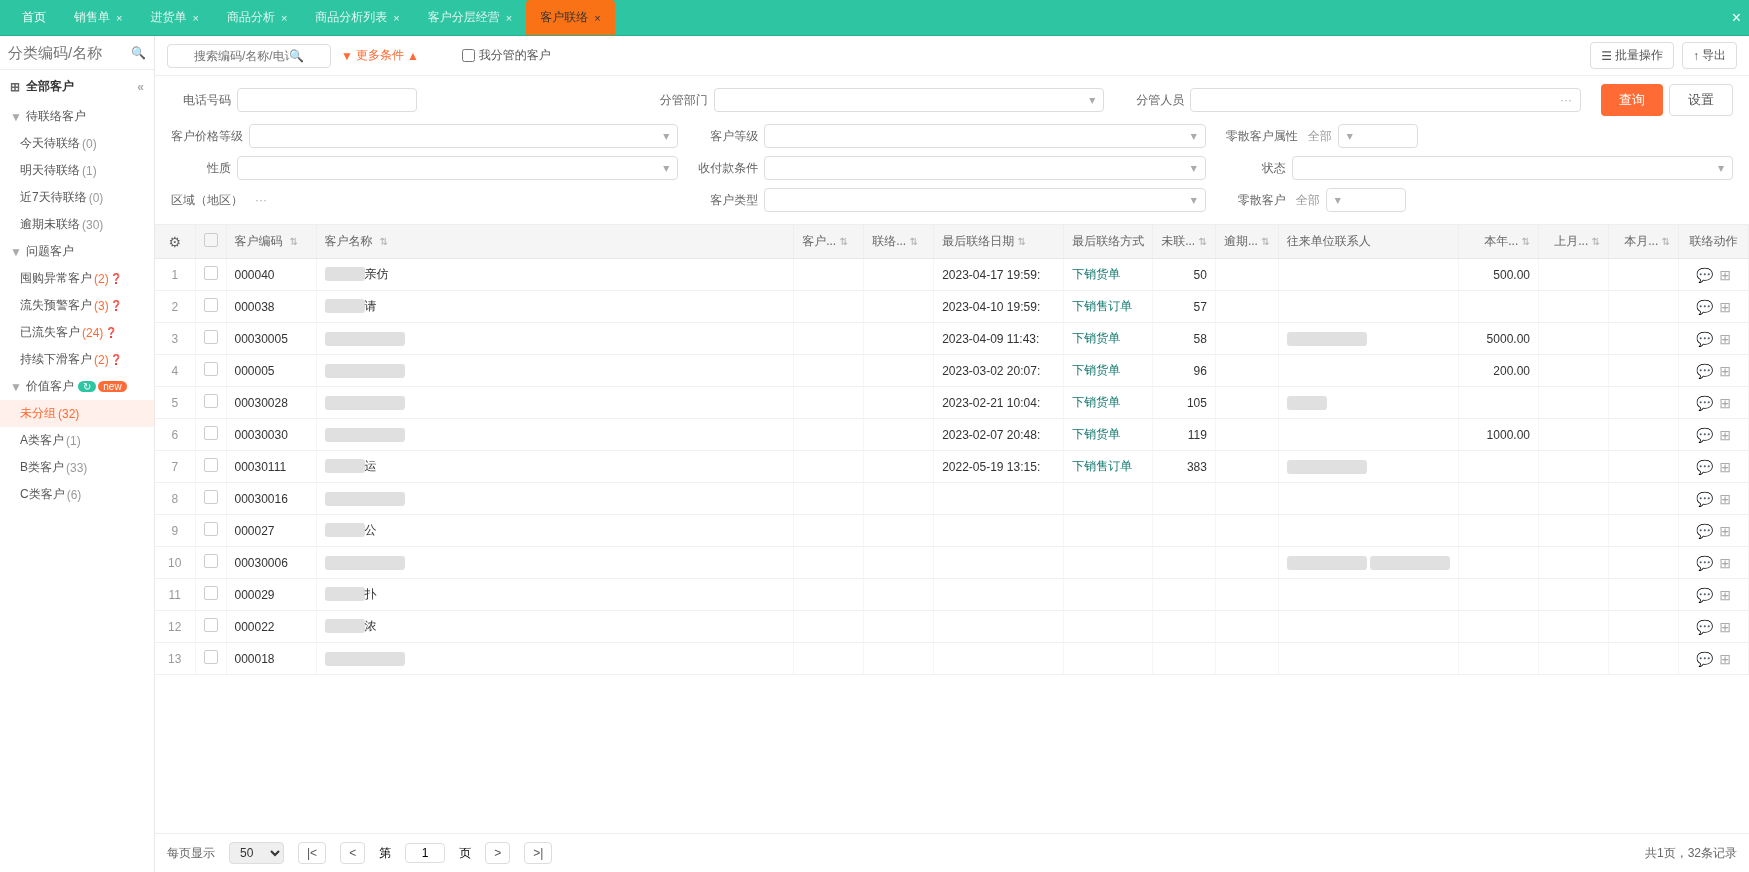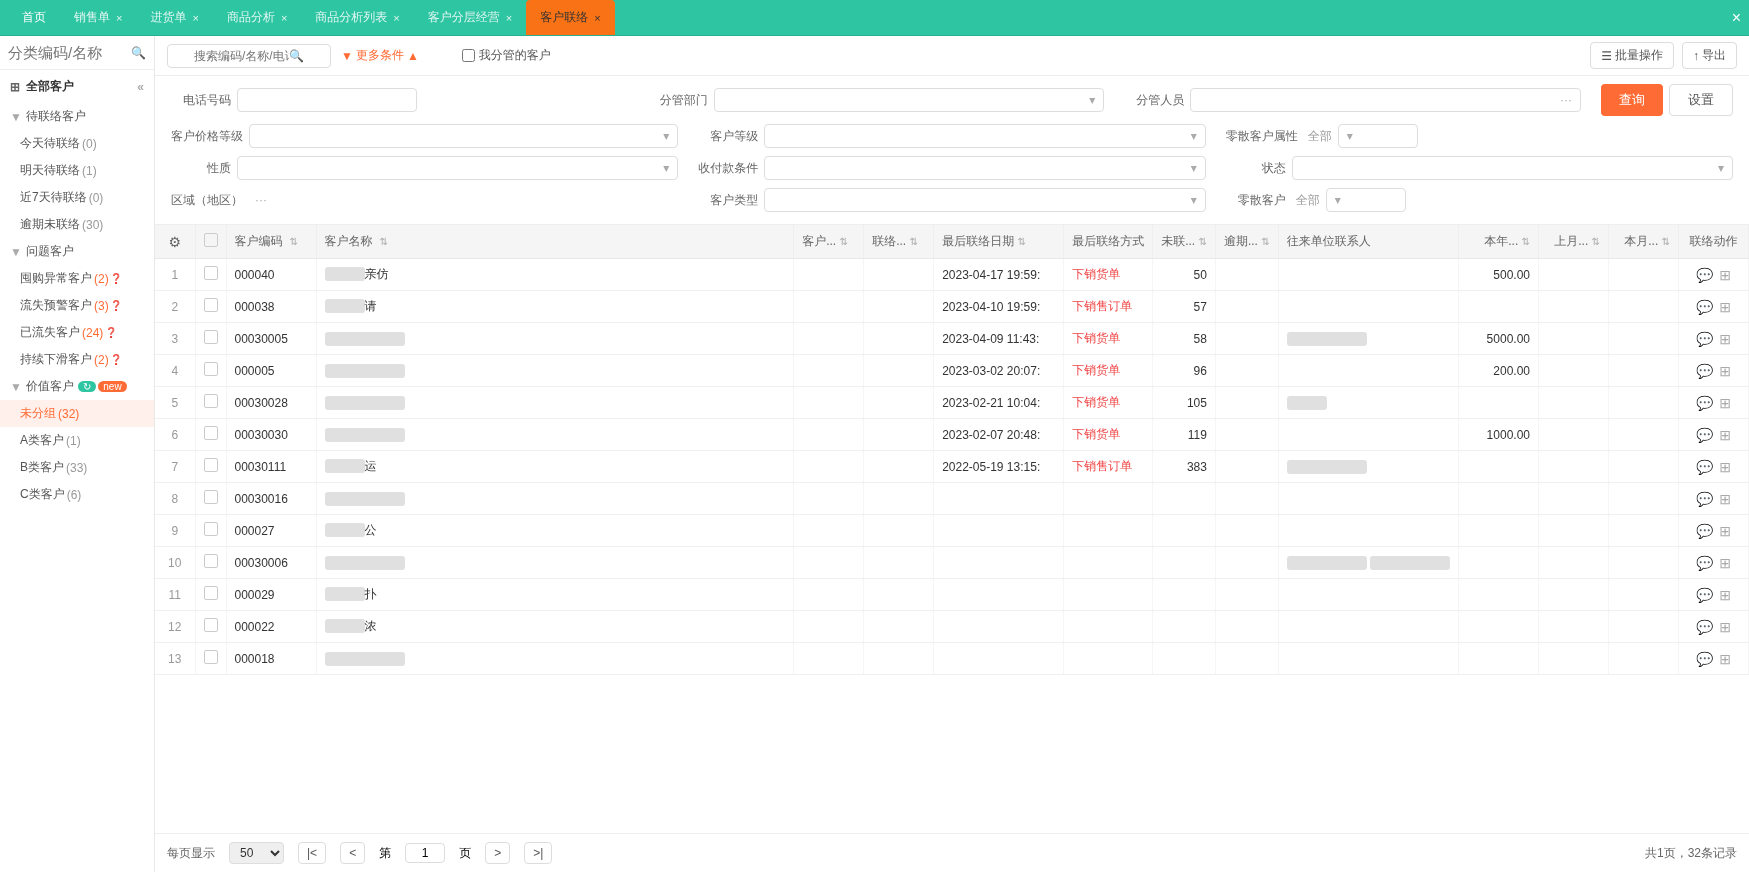--- a/index.html
+++ b/index.html
@@ -140,21 +140,21 @@
     .col-date { width: 130px; }
     .col-method { width: 80px; }
     .col-uncontact { width: 60px; text-align: right; }
     .col-overdue { width: 60px; text-align: right; }
     .col-contacts { width: 100px; }
     .col-year { width: 80px; text-align: right; }
     .col-lastmonth { width: 70px; text-align: right; }
     .col-thismonth { width: 70px; text-align: right; }
     .col-action { width: 70px; text-align: center; }
 
-    .link-text { color: #ef4444; cursor: pointer; text-decoration: none; }
+    .link-text { color: #0f766e; cursor: pointer; text-decoration: none; }
 
     .blurred-text {
       background: #e0e0e0; border-radius: 3px; color: transparent;
       display: inline-block; min-width: 60px; height: 14px;
     }
     .blurred-sm { min-width: 40px; }
     .blurred-lg { min-width: 80px; }
 
     .action-icons { display: flex; gap: 6px; justify-content: center; }
     .action-icon { color: #aaa; cursor: pointer; font-size: 14px; }

